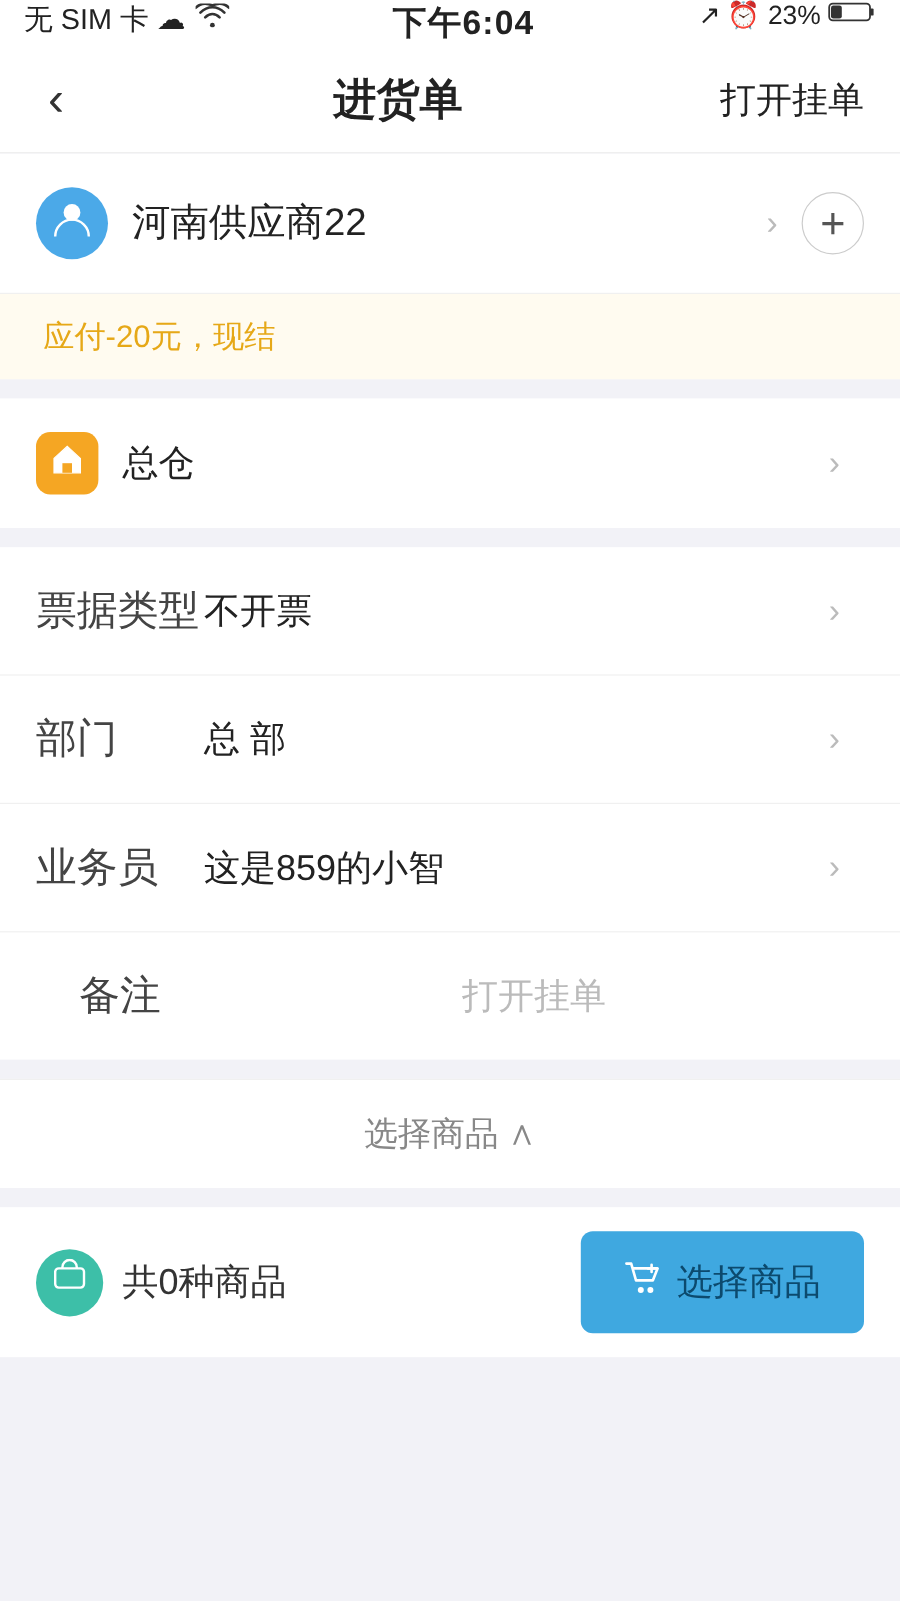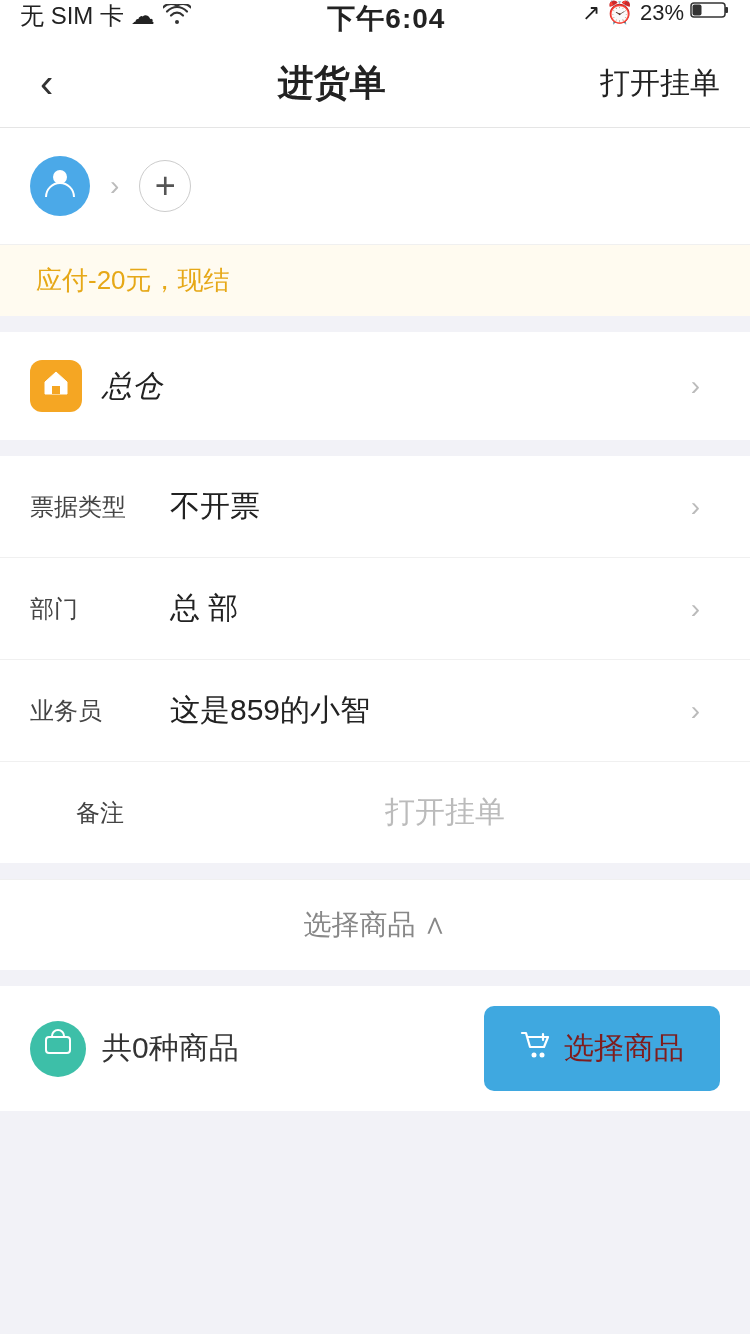--- a/index.html
+++ b/index.html
@@ -135,41 +135,40 @@
       display: flex;
       align-items: center;
       justify-content: center;
       margin-right: 20px;
       flex-shrink: 0;
     }
     .row-value {
       flex: 1;
       font-size: 30px;
       color: #222;
-      font-style: italic;
     }
 
     
     .form-section {
       background: #fff;
       margin-bottom: 16px;
     }
     .form-row {
       display: flex;
       align-items: center;
       padding: 30px 30px;
       border-bottom: 1px solid #f0f0f0;
       cursor: pointer;
     }
     .form-row:last-child {
       border-bottom: none;
       text-align: center;
     }
     .form-row-label {
-      font-size: 24px;
+      font-size: 34px;
       color: #444;
       min-width: 140px;
     }
     .form-row-value {
       flex: 1;
       font-size: 30px;
       color: #222;
     }
     .form-row-value.placeholder {
       color: #bbb;
@@ -208,21 +207,21 @@
       margin-right: 16px;
       flex-shrink: 0;
     }
     .goods-count {
       flex: 1;
       font-size: 30px;
       color: #333;
     }
     .select-goods-btn {
       background: #3fa8e0;
-      color: #7f1d1d;
+      color: #0c4a6e;
       padding: 22px 36px;
       border-radius: 10px;
       font-size: 30px;
       display: flex;
       align-items: center;
       gap: 12px;
       cursor: pointer;
     }
 
     
@@ -269,20 +268,21 @@
   <div class="section">
     <div class="supplier-row">
       <div class="supplier-avatar">
         <span class="icon-person">
           <svg width="34" height="34" viewBox="0 0 34 34" fill="none">
             <circle cx="17" cy="12" r="7" fill="#fff"></circle>
             <path d="M3 32c0-7.7 6.3-14 14-14s14 6.3 14 14" stroke="#fff" stroke-width="2" fill="none"></path>
           </svg>
         </span>
       </div>
+      <span class="supplier-name">河南供应商22</span>
       <span class="chevron">›</span>
       <div class="add-btn">+</div>
     </div>
     <div class="notice-bar">应付-20元，现结</div>
   </div>
 
   <div class="section">
     <div class="list-row">
       <div class="row-icon">
         <span>

